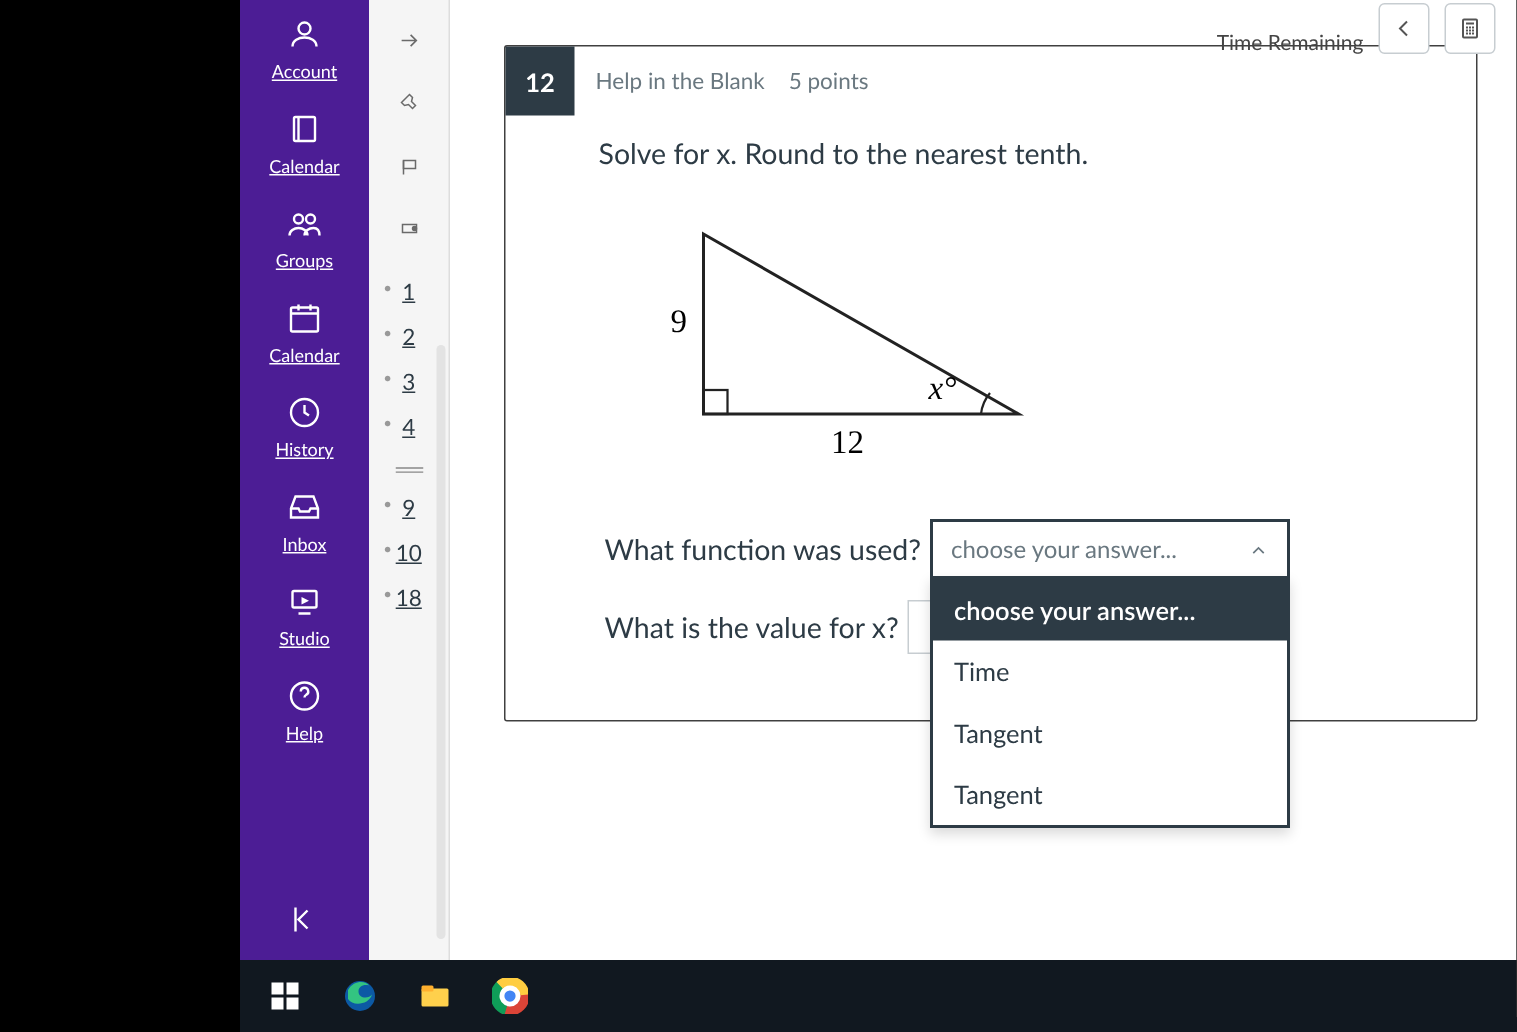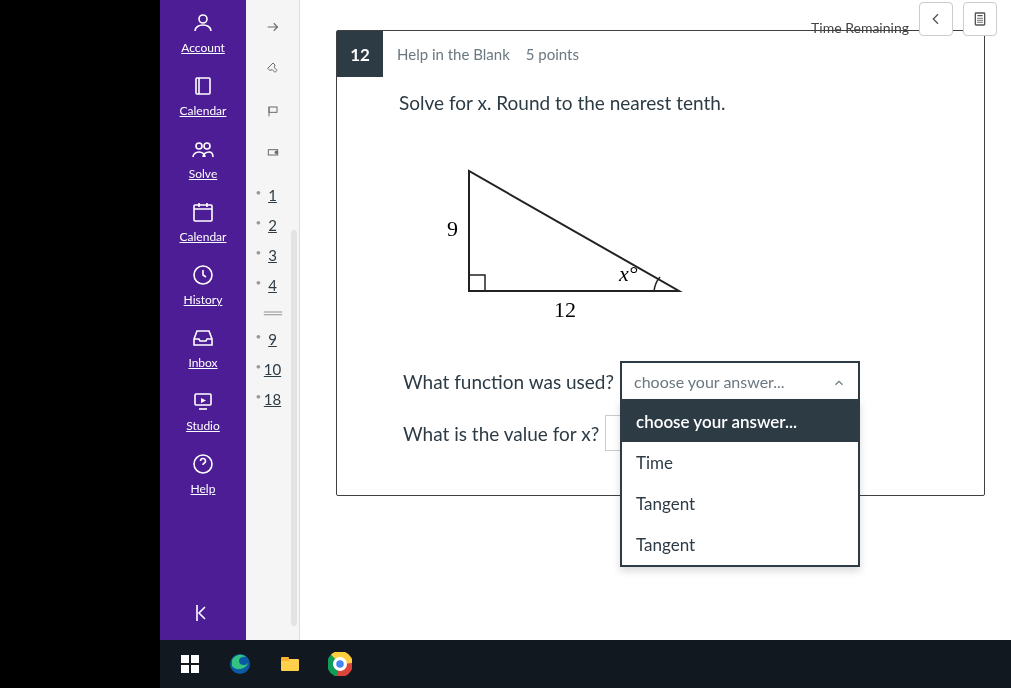--- a/index.html
+++ b/index.html
@@ -40,21 +40,21 @@
   }
   .top-right { position:absolute; right:14px; top:2px; display:flex; align-items:flex-end; gap:10px; color:#444; font-size:14px; }
   .tr-btn { width:34px; height:34px; border:1px solid #c7cdd1; border-radius:4px; display:flex; align-items:center; justify-content:center; background:#fff; cursor:pointer; }
   .tr-btn svg { stroke:#555; fill:none; stroke-width:2; }
 
   .qcard { margin-top: 30px; border:1px solid #404040; border-radius:2px; padding-bottom: 30px; }
   .qhead { display:flex; align-items:center; }
   .qnum-box { width:46px; height:46px; background:#2d3b45; color:#fff; display:flex; align-items:center; justify-content:center; font-size:17px; font-weight:700; }
   .qmeta { margin-left:14px; color:#6a7880; font-size:15px; display:flex; gap:16px; }
   .qbody { padding: 14px 28px 0 62px; color:#2d3b45; }
-  .prompt { font-size:19px; margin-bottom: 37px; }
+  .prompt { font-size:19px; margin-bottom: 22px; }
 
   .tri-wrap { margin-left: 30px; margin-bottom: 40px; }
   .tri-wrap svg { display:block; }
   .tri-label { font-family: "Georgia", serif; font-size: 22px; }
 
   .answers { font-size:19px; }
   .arow { display:flex; align-items:center; margin: 14px 4px; }
   .arow .q { }
   .select-shell { position:relative; margin-left: 6px; }
   .select-box {
@@ -112,21 +112,21 @@
       <div class="lbl">Calendar</div>
     </div>
     <div class="gn-item">
       <div class="ic">
         <svg viewBox="0 0 24 24" width="24" height="24">
             <circle cx="8" cy="9" r="3"></circle>
             <circle cx="16" cy="9" r="3"></circle>
             <path d="M2 20c0-3 3-5 6-5s6 2 6 5M12 20c0-3 3-5 6-5s4 2 4 5"></path>
           </svg>
       </div>
-      <div class="lbl">Solve</div>
+      <div class="lbl">Groups</div>
     </div>
     <div class="gn-item">
       <div class="ic">
         <svg viewBox="0 0 24 24" width="24" height="24">
             <rect x="3" y="5" width="18" height="16" rx="1"></rect>
             <path d="M3 9h18M8 3v4M16 3v4"></path>
           </svg>
       </div>
       <div class="lbl">Calendar</div>
     </div>

